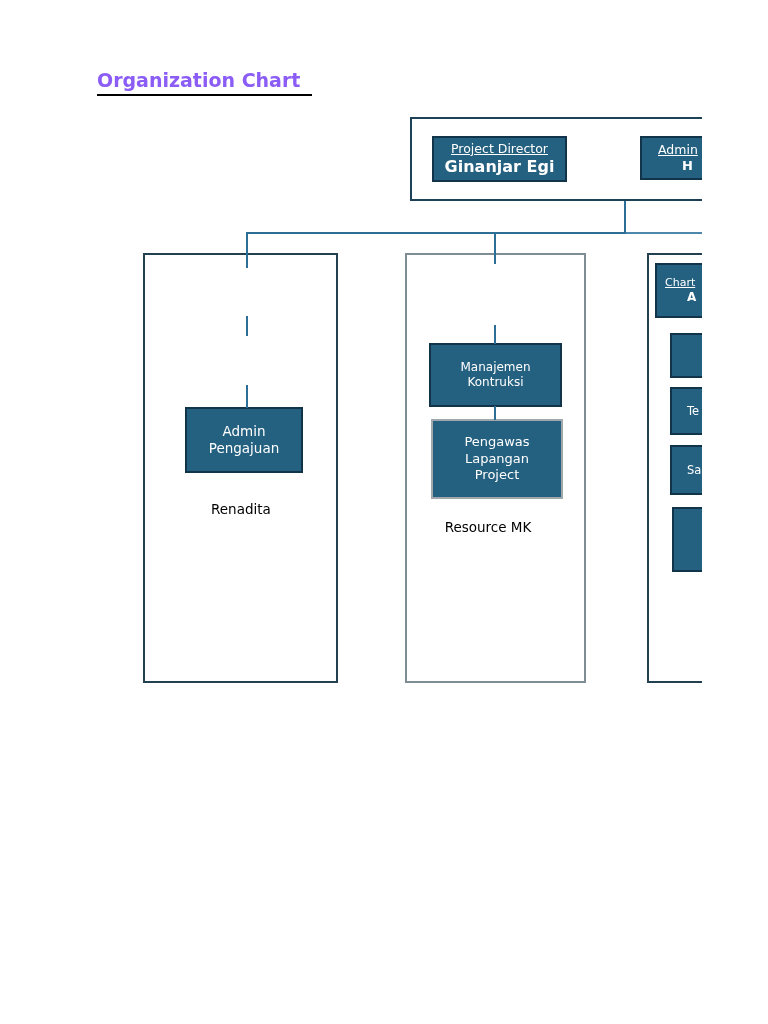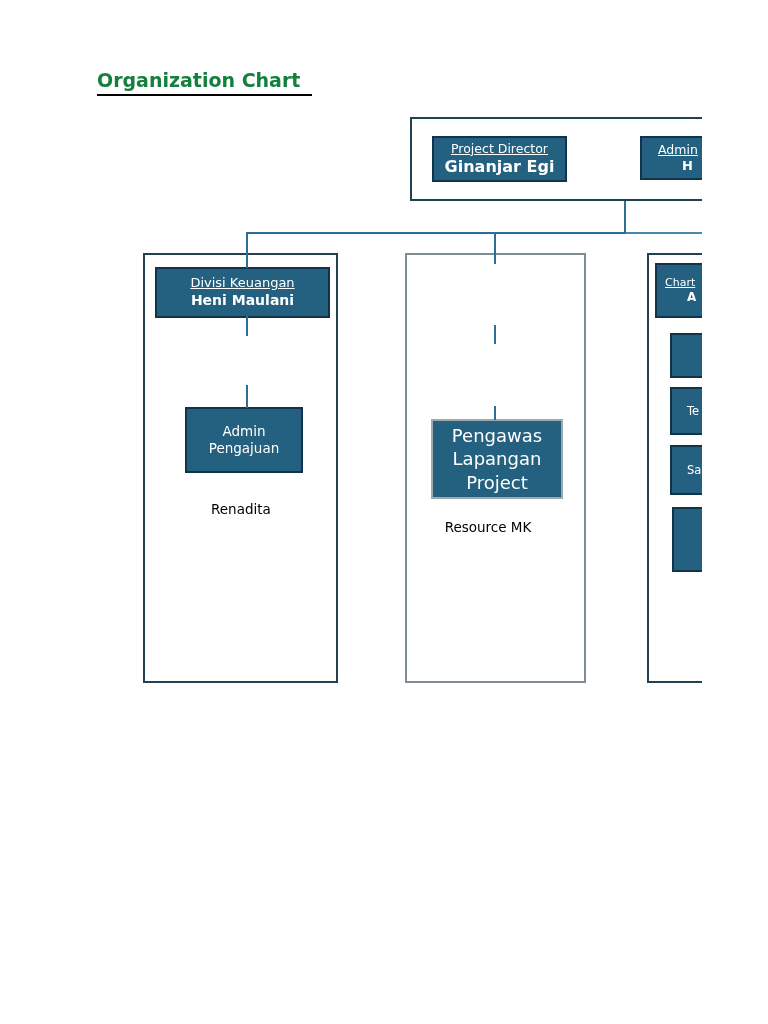--- a/index.html
+++ b/index.html
@@ -11,21 +11,21 @@
     height: 1024px;
     background: #ffffff;
     overflow: hidden;
   }
   #doc-title {
     position: absolute;
     left: 97px;
     top: 69px;
     font-size: 19px;
     font-weight: bold;
-    color: #15803d;
+    color: #8b5cf6;
     border-bottom: 2px solid #000000;
     padding: 0 12px 3px 0;
     white-space: nowrap;
     text-align: center;
   }
   
   #chart-clip {
     position: absolute;
     left: 0; top: 0;
     width: 702px;
@@ -99,31 +99,30 @@
     <div class="conn" style="left:247px; top:232px; width:379px; height:2px;"></div>
     <div class="conn light" style="left:626px; top:232px; width:110px; height:2px;"></div>
     <div class="conn" style="left:246px; top:232px; width:2px; height:36px;"></div>
     <div class="conn" style="left:494px; top:232px; width:2px; height:32px;"></div>
     <div class="conn" style="left:246px; top:316px; width:2px; height:20px;"></div>
     <div class="conn" style="left:246px; top:385px; width:2px; height:23px;"></div>
     <div class="conn" style="left:494px; top:325px; width:2px; height:19px;"></div>
     <div class="conn" style="left:494px; top:406px; width:2px; height:14px;"></div>
 
     <div class="colbox" style="left:143px; top:253px; width:195px; height:430px;"></div>
-    <div class="node" style="left:155px; top:267px; width:175px; height:51px; font-size:13px;">
-      <span class="u">Divisi Keuangan</span>
-      <span class="b" style="font-size:14px;">Heni Maulani</span>
-    </div>
     <div class="node" style="left:185px; top:407px; width:118px; height:66px; font-size:13.5px; padding:17px 14px;">
       <span>Admin Pengajuan</span>
     </div>
     <div class="note" style="left:179px; top:501px;margin-left:32px;">Renadita</div>
 
     <div class="colbox gray" style="left:405px; top:253px; width:181px; height:430px;"></div>
-    <div class="node graybrd" style="left:431px; top:419px; width:132px; height:80px; font-size:18px; padding:0 20px;">
+    <div class="node" style="left:429px; top:343px; width:133px; height:64px; font-size:12px; padding:0 12px;">
+      <span>Manajemen Kontruksi</span>
+    </div>
+    <div class="node graybrd" style="left:431px; top:419px; width:132px; height:80px; font-size:13px; padding:0 20px;">
       <span>Pengawas Lapangan Project</span>
     </div>
     <div class="note" style="left:405px; top:519px; width:166px; text-align:center;">Resource MK</div>
 
     <div class="colbox" style="left:647px; top:253px; width:195px; height:430px;"></div>
     <div class="node leftalign" style="left:655px; top:263px; width:150px; height:55px; font-size:11px; padding-left:8px;">
       <span class="u">Chart</span>
       <span class="b" style="font-size:12px; margin-left:22px;">A</span>
     </div>
     <div class="node" style="left:670px; top:333px; width:122px; height:45px;"></div>

